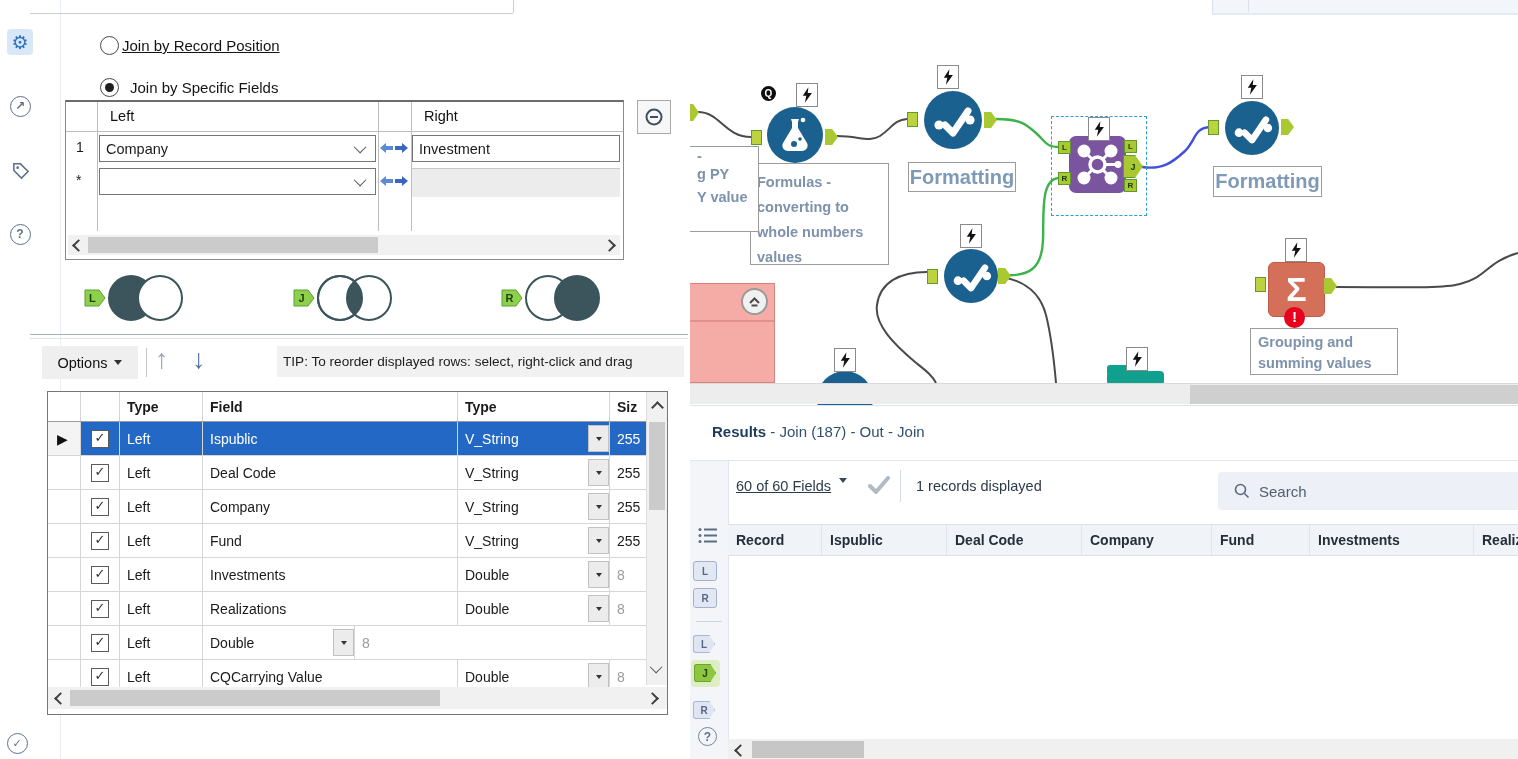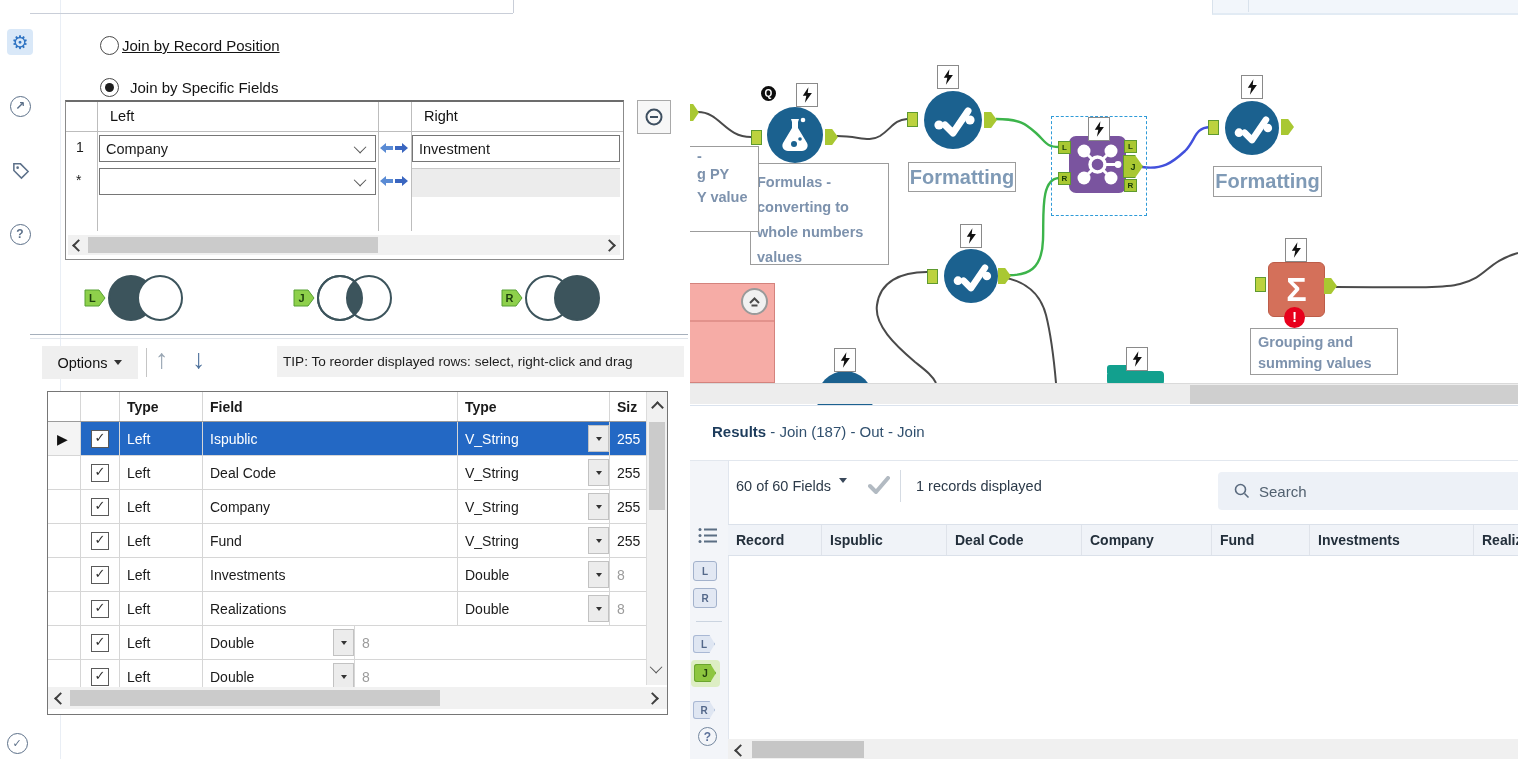--- a/index.html
+++ b/index.html
@@ -310,20 +310,21 @@
               <span class="tri-d" style="border-top-width:4.5px;border-left-width:3.5px;border-right-width:3.5px;"></span>
             </span></div>
           <div class="ft-c c5 gray8">8</div>
         </div>
         <div class="ft-row">
           <div class="ft-c c0"></div>
           <div class="ft-c c1">
             <span class="cbx">✓</span>
           </div>
           <div class="ft-c c2">Left</div>
+          <div class="ft-c c3">CQCarrying Value</div>
           <div class="ft-c c4">Double<span class="ddbtn">
               <span class="tri-d" style="border-top-width:4.5px;border-left-width:3.5px;border-right-width:3.5px;"></span>
             </span></div>
           <div class="ft-c c5 gray8">8</div>
         </div>
       </div>
     <div class="vscroll">
       <span class="chev-u" style="position:absolute;left:6px;top:11px;"></span>
       <div class="sthumb" style="left:2px;top:30px;width:16px;height:88px;"></div>
       <span class="chev-d" style="position:absolute;left:6px;top:272px;"></span>
@@ -506,21 +507,21 @@
     <div class="ric" style="top:100px;">L</div>
     <div class="ric" style="top:127px;">R</div>
     <div class="abs" style="left:6px;top:160px;width:26px;height:1px;background:#cbd4e0;"></div>
     <div class="ric pent" style="top:174px;">L</div>
     <div class="jglow" style="top:199px;left:1px;"></div>
     <div class="ric pent jgreen" style="top:203px;left:4px;">J</div>
     <div class="ric pent" style="top:240px;">R</div>
     <div class="abs" style="left:8px;top:266px;width:19px;height:19px;border:1.5px solid #74879f;border-radius:50%;color:#5c719a;font-size:12px;font-weight:bold;display:flex;align-items:center;justify-content:center;box-sizing:border-box;">?</div>
   </div>
 
-  <div class="abs res-toolbar-txt" style="left:46px;top:72px;display:flex;align-items:flex-start;gap:8px;">
+  <div class="abs res-toolbar-txt" style="left:46px;top:72px;display:flex;align-items:flex-start;gap:8px;text-decoration:underline;">
     <span>60 of 60 Fields</span>
       <span class="tri-d" style="border-top-color:#39485a;"></span>
   </div>
   <svg class="abs" style="left:178px;top:70px;" width="22" height="18" viewBox="0 0 22 18">
     <path d="M2,10 L8,16 L20,2" fill="none" stroke="#b2bac2" stroke-width="4" stroke-linecap="round" stroke-linejoin="round"></path>
   </svg>
   <div class="abs" style="left:210px;top:64px;width:1px;height:32px;background:#d5dbe3;"></div>
   <div class="abs res-toolbar-txt" style="left:226px;top:72px;">1 records displayed</div>
   <div class="abs searchbox">
     <svg width="16" height="16" viewBox="0 0 16 16">

